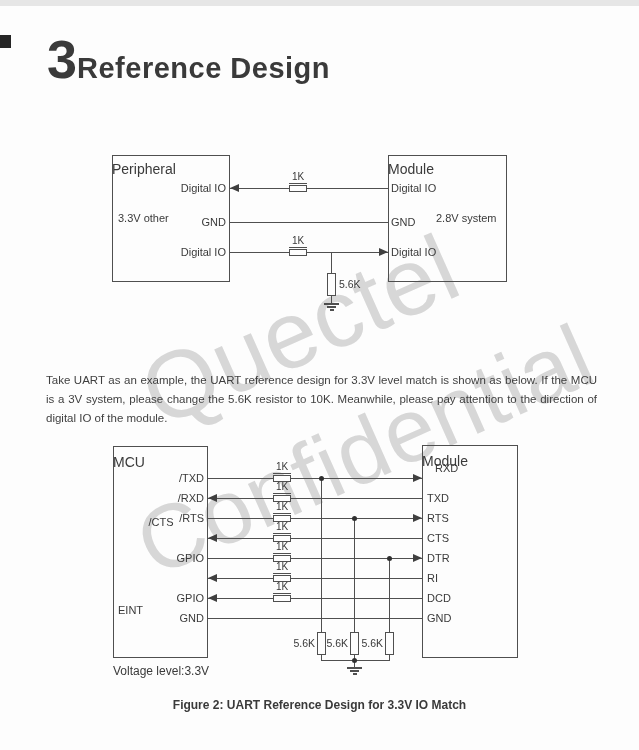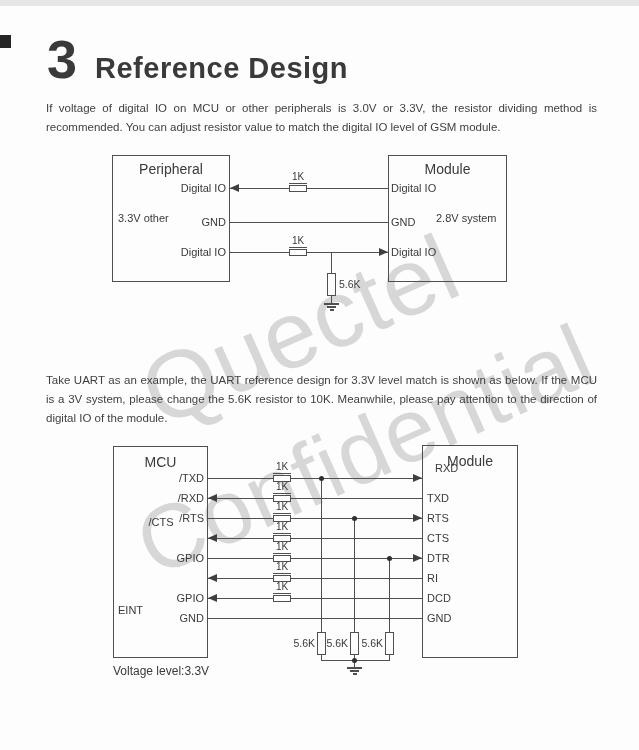--- a/index.html
+++ b/index.html
@@ -17,36 +17,36 @@
   .wm{
     position:absolute;z-index:0;color:#d7d7d7;text-align:center;
     font-size:95px;line-height:125px;white-space:nowrap;
     transform:rotate(-24deg);letter-spacing:1px;
   }
   .wm1{left:105px;top:268px;width:390px;height:125px;}
   .wm2{left:45px;top:388px;width:640px;height:125px;font-size:90px;}
   
   .heading{position:absolute;left:47px;top:32px;display:flex;align-items:baseline;z-index:1;}
   .hnum{font-size:54px;font-weight:bold;color:#3a3a3a;line-height:1;}
-  .htitle{font-size:29px;font-weight:bold;color:#3a3a3a;margin-left:18px;letter-spacing:0.5px;}
+  .htitle{font-size:29px;font-weight:bold;color:#3a3a3a;letter-spacing:0.5px;}
   
   .body{
     position:absolute;left:46px;width:551px;margin:0;z-index:1;
     font-size:11.5px;line-height:19px;text-align:justify;color:#3f3f3f;
   }
   .p1{top:99px;}
   .p2{top:371px;}
   
   .caption{
     position:absolute;left:0;width:639px;text-align:center;z-index:1;
     font-size:12px;font-weight:bold;color:#3a3a3a;
   }
   
   .dbox{position:absolute;border:1px solid #4f4f4f;background:transparent;z-index:1;}
-  .boxtitle{position:absolute;text-align:center;font-size:14px;color:#3a3a3a;z-index:2;}
+  .boxtitle{position:absolute;text-align:left;font-size:14px;color:#3a3a3a;z-index:2;}
   .pin{position:absolute;font-size:11px;line-height:14px;color:#3a3a3a;z-index:2;}
   .note{position:absolute;font-size:12px;color:#3a3a3a;z-index:2;text-align:right;}
   .wire{position:absolute;height:1.4px;background:#4f4f4f;z-index:1;}
   .vline{position:absolute;width:1.4px;background:#4f4f4f;z-index:1;}
   .res{position:absolute;width:18px;height:7px;border:1px solid #4f4f4f;background:#fdfdfd;z-index:2;}
   .resv{position:absolute;width:9px;height:23px;border:1px solid #4f4f4f;background:#fdfdfd;z-index:2;}
   .rlab{
     position:absolute;width:18px;height:14px;text-align:center;z-index:2;
     font-size:10px;line-height:13px;color:#3a3a3a;border-bottom:1px solid #4f4f4f;
   }
@@ -68,21 +68,20 @@
   <div class="edge-mark"></div>
 
   <div class="wm wm1">Quectel</div>
   <div class="wm wm2">Confidential</div>
 
   <div class="heading">
     <span class="hnum">3</span>
     <span class="htitle">Reference Design</span>
   </div>
 
-  <p class="body p1">If voltage of digital IO on MCU or other peripherals is 3.0V or 3.3V, the resistor dividing method is recommended. You can adjust resistor value to match the digital IO level of GSM module.</p>
 
   <div class="dbox" style="left:112px;top:155px;width:118px;height:127px;"></div>
   <div class="boxtitle" style="left:112px;top:161px;width:118px;">Peripheral</div>
   <div class="pin" style="left:130px;top:181px;width:96px;text-align:right;">Digital IO</div>
   <div class="pin" style="left:118px;top:211px;width:70px;text-align:left;">3.3V other</div>
   <div class="pin" style="left:130px;top:215px;width:96px;text-align:right;">GND</div>
   <div class="pin" style="left:130px;top:245px;width:96px;text-align:right;">Digital IO</div>
 
   <div class="dbox" style="left:388px;top:155px;width:119px;height:127px;"></div>
   <div class="boxtitle" style="left:388px;top:161px;width:119px;">Module</div>
@@ -191,14 +190,15 @@
   <div class="dot" style="left:352px;top:658px;"></div>
   <div class="vline" style="left:354px;top:660px;height:7px;"></div>
   <div class="gnd" style="left:347px;top:667px;width:15px;height:8px;">
     <div class="g1"></div>
       <div class="g2"></div>
       <div class="g3"></div>
   </div>
 
   <div class="note" style="left:113px;top:664px;">Voltage level:3.3V</div>
 
+  <div class="caption" style="top:698px;">Figure 2: UART Reference Design for 3.3V IO Match</div>
 
 </div>
 
 </body></html>

